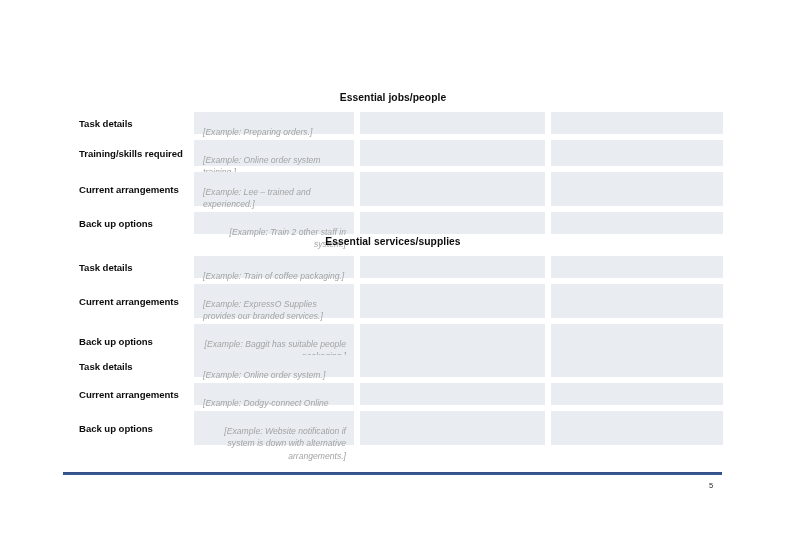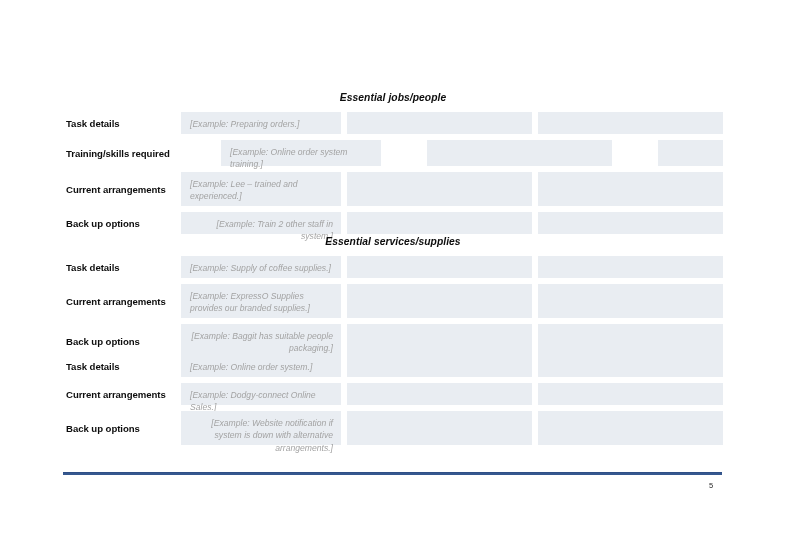--- a/index.html
+++ b/index.html
@@ -41,25 +41,25 @@
     left: 63px;
     width: 660px;
   }
   .section-heading {
     text-align: center;
     font-size: 10.3px;
     font-weight: bold;
     color: #0d0d0d;
     margin: 0 0 9px 0;
     letter-spacing: 0.05px;
-    font-style: italic;
   }
 
   .rows {
     display: block;
+    margin-left: 13px;
   }
 
   .row {
     display: flex;
     align-items: stretch;
     margin-bottom: 6px;
   }
   .row:last-child { margin-bottom: 0; text-align: right; }
 
   .cell-label {
@@ -76,21 +76,21 @@
   }
 
   .cell-fill {
     background: #e9edf2;
     box-sizing: border-box;
   }
 
   .cell-example {
     flex: 0 0 160px;
     width: 160px;
-    padding: 6px 8px 6px 9px;
+    padding: 14px 8px 6px 9px;
     font-size: 8.6px;
     font-style: italic;
     line-height: 1.45;
     color: #a3a3a3;
     margin-right: 6px;
   }
 
   .cell-blank-mid {
     flex: 0 0 185px;
     width: 185px;
@@ -132,21 +132,21 @@
     <div class="section-heading">Essential jobs/people</div>
     <div class="rows">
 
       <div class="row" style="height:22px;">
         <div class="cell-label">Task details</div>
         <div class="cell-fill cell-example">[Example: Preparing orders.]</div>
         <div class="cell-fill cell-blank-mid"></div>
         <div class="cell-fill cell-blank-right"></div>
       </div>
 
-      <div class="row" style="height:26px;gap:40px;">
+      <div class="row" style="height:26px;">
         <div class="cell-label">Training/skills required</div>
         <div class="cell-fill cell-example">[Example: Online order system training.]</div>
         <div class="cell-fill cell-blank-mid"></div>
         <div class="cell-fill cell-blank-right"></div>
       </div>
 
       <div class="row" style="height:34px;">
         <div class="cell-label">Current arrangements</div>
         <div class="cell-fill cell-example">[Example: Lee – trained and experienced.]</div>
         <div class="cell-fill cell-blank-mid"></div>
@@ -162,28 +162,28 @@
 
     </div>
   </div>
 
   <div class="section" style="top:236px;">
     <div class="section-heading">Essential services/supplies</div>
     <div class="rows">
 
       <div class="row" style="height:22px;">
         <div class="cell-label">Task details</div>
-        <div class="cell-fill cell-example">[Example: Supply of coffee supplies.]</div>
+        <div class="cell-fill cell-example">[Example: Train of coffee packaging.]</div>
         <div class="cell-fill cell-blank-mid"></div>
         <div class="cell-fill cell-blank-right"></div>
       </div>
 
       <div class="row" style="height:34px;">
         <div class="cell-label">Current arrangements</div>
-        <div class="cell-fill cell-example">[Example: ExpressO Supplies provides our branded supplies.]</div>
+        <div class="cell-fill cell-example">[Example: ExpressO Supplies provides our branded services.]</div>
         <div class="cell-fill cell-blank-mid"></div>
         <div class="cell-fill cell-blank-right"></div>
       </div>
 
       <div class="row" style="height:34px;">
         <div class="cell-label">Back up options</div>
         <div class="cell-fill cell-example">[Example: Baggit has suitable people packaging.]</div>
         <div class="cell-fill cell-blank-mid"></div>
         <div class="cell-fill cell-blank-right"></div>
       </div>

